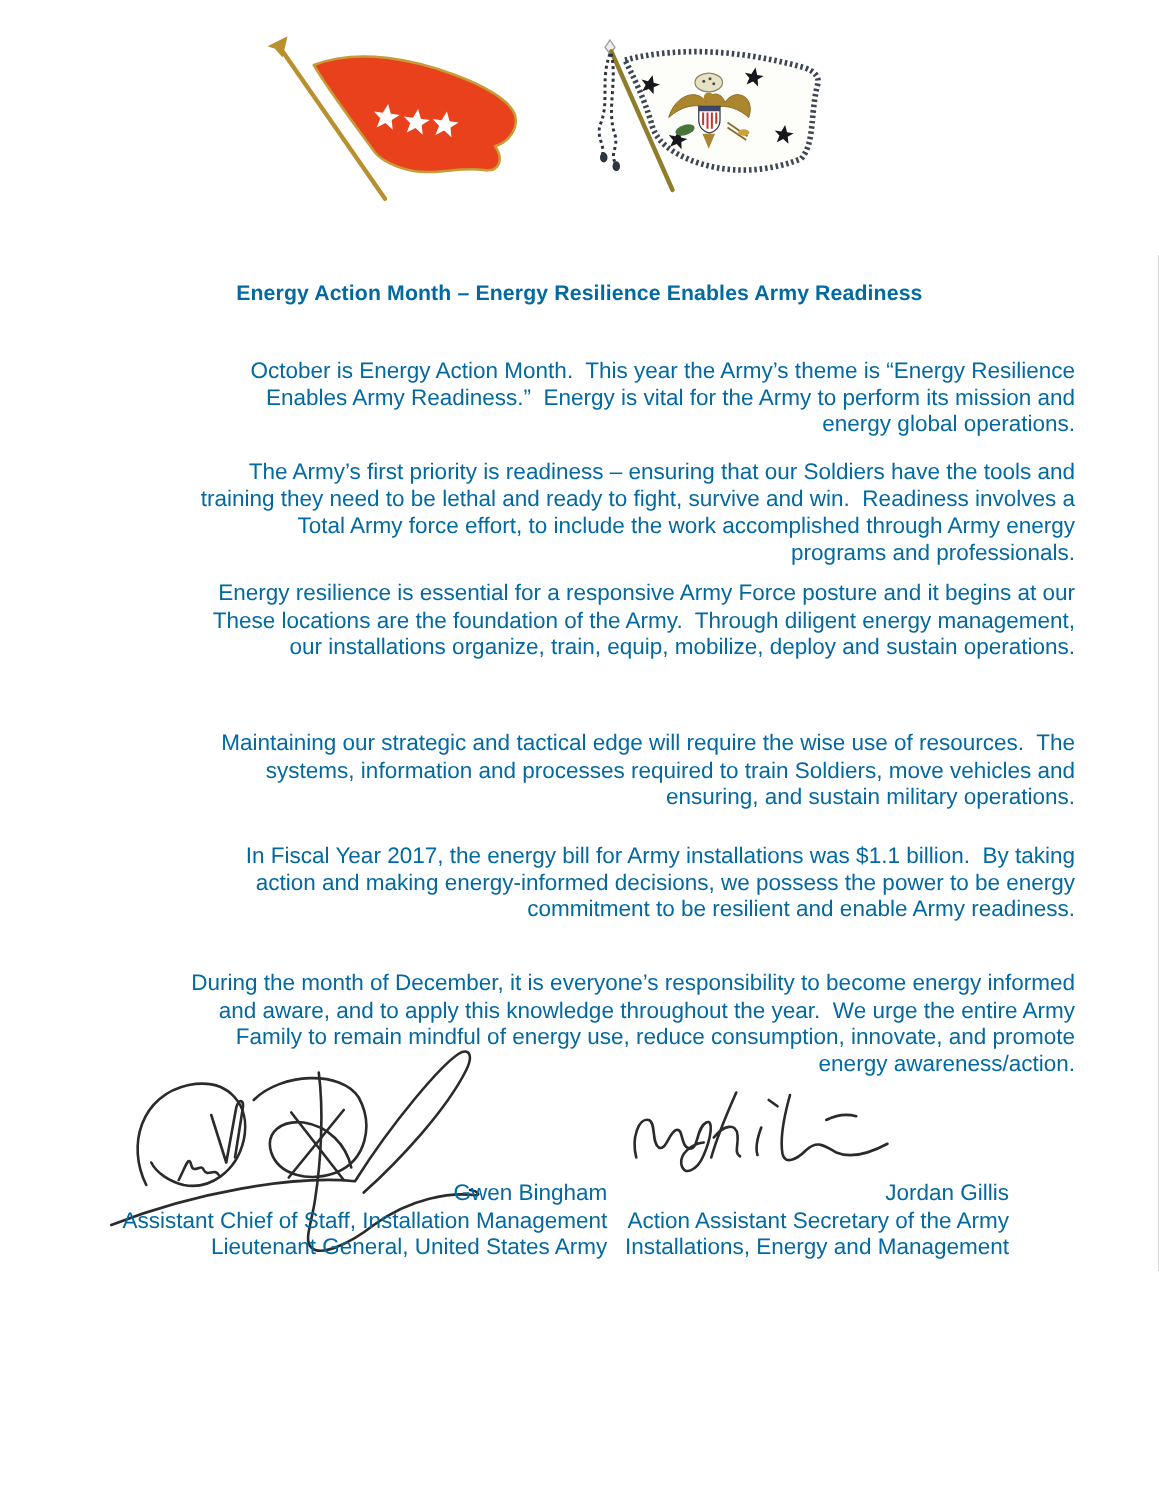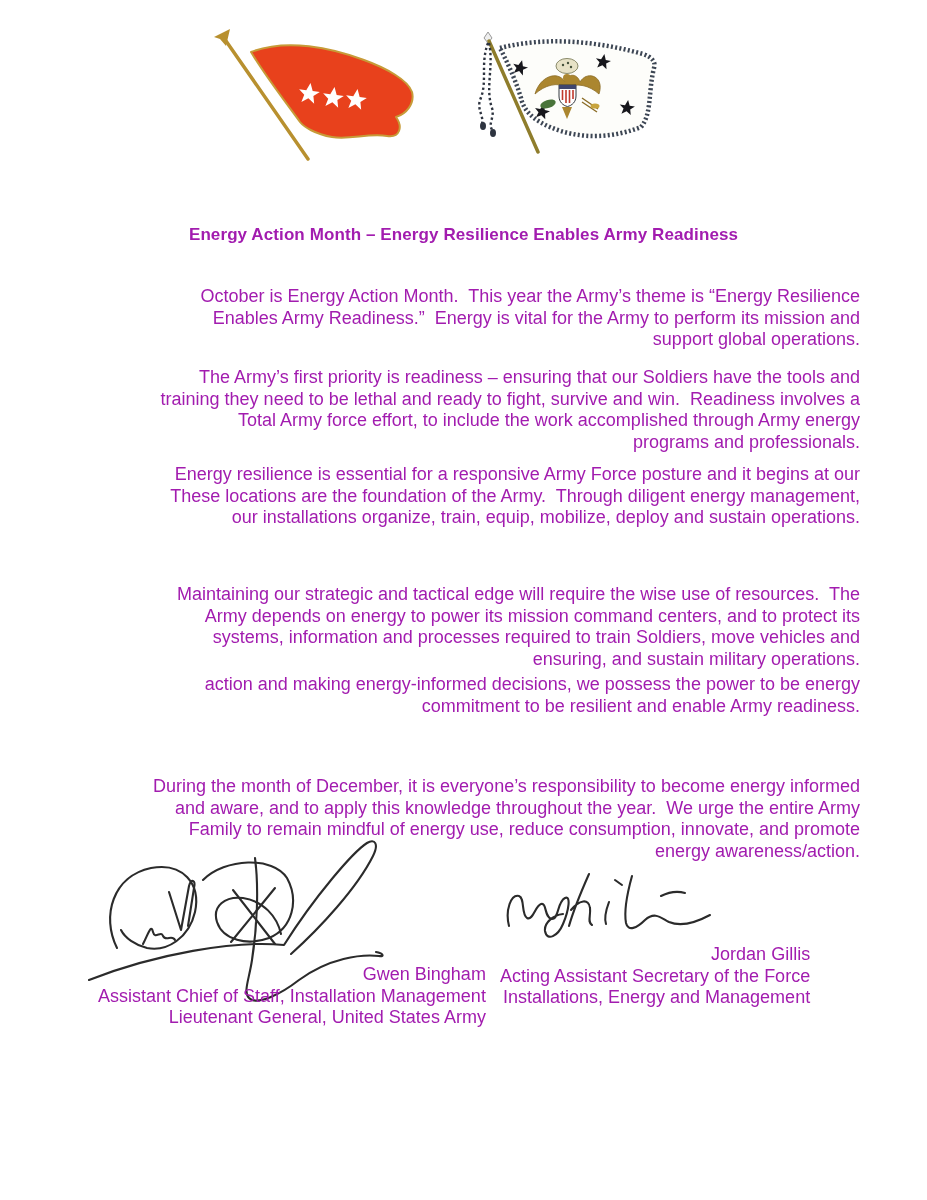--- a/index.html
+++ b/index.html
@@ -3,21 +3,21 @@
 <meta charset="utf-8">
 <style>
   html,body{margin:0;padding:0;background:#9a9a9a;}
   .page{
     position:relative;
     width:927px;height:1200px;
     background:#ffffff;
     margin:0 auto;
     overflow:hidden;
     font-family:"Liberation Sans","DejaVu Sans",sans-serif;
-    color:#a21caf;
+    color:#0369a1;
   }
   .flag{position:absolute;}
   .flag-left{left:212px;top:28px;}
   .flag-right{left:478px;top:30px;}
   .doc-title{
     position:absolute;left:0;right:0;top:225px;
     text-align:center;
     font-size:17px;font-weight:bold;
     letter-spacing:.1px;
     white-space:pre;
@@ -25,21 +25,21 @@
   .para{position:absolute;left:100px;width:760px;}
   .p1{top:286px;} .p2{top:367px;} .p3{top:464px;}
   .p4{top:584px;} .p5{top:674px;} .p6{top:776px;}
   .ln{
     font-size:18px;
     line-height:21.7px;height:21.7px;
     white-space:pre;
     text-align:right;
   }
   .sigblock{position:absolute;}
-  .sig-left-text{left:98px;top:964px;}
+  .sig-left-text{left:98px;top:944px;}
   .sig-right-text{left:500px;top:944px;}
   .sig-svg{position:absolute;pointer-events:none;}
   .sig-svg-left{left:85px;top:828px;}
   .sig-svg-right{left:497px;top:868px;}
   .sig-stroke{fill:none;stroke:#2b2b2b;stroke-width:2.1;stroke-linecap:round;stroke-linejoin:round;}
 </style>
 </head>
 <body>
 
 <div class="page">
@@ -101,40 +101,40 @@
       <ellipse cx="117" cy="76" rx="4.5" ry="2.6" fill="#c8a43d"></ellipse>
       <polygon points="84,77 94,77 89,89" fill="#ab862f"></polygon>
     </g>
   </svg>
 
   <div class="doc-title">Energy Action Month – Energy Resilience Enables Army Readiness</div>
 
   <div class="para p1">
     <div class="ln">October is Energy Action Month.  This year the Army’s theme is “Energy Resilience</div>
     <div class="ln">Enables Army Readiness.”  Energy is vital for the Army to perform its mission and</div>
-    <div class="ln">support global operations.</div>
+    <div class="ln">energy global operations.</div>
   </div>
   <div class="para p2">
     <div class="ln">The Army’s first priority is readiness – ensuring that our Soldiers have the tools and</div>
     <div class="ln">training they need to be lethal and ready to fight, survive and win.  Readiness involves a</div>
     <div class="ln">Total Army force effort, to include the work accomplished through Army energy</div>
     <div class="ln">programs and professionals.</div>
   </div>
   <div class="para p3">
     <div class="ln">Energy resilience is essential for a responsive Army Force posture and it begins at our</div>
     <div class="ln">These locations are the foundation of the Army.  Through diligent energy management,</div>
     <div class="ln">our installations organize, train, equip, mobilize, deploy and sustain operations.</div>
   </div>
   <div class="para p4">
     <div class="ln">Maintaining our strategic and tactical edge will require the wise use of resources.  The</div>
-    <div class="ln">Army depends on energy to power its mission command centers, and to protect its</div>
     <div class="ln">systems, information and processes required to train Soldiers, move vehicles and</div>
     <div class="ln">ensuring, and sustain military operations.</div>
   </div>
   <div class="para p5">
+    <div class="ln">In Fiscal Year 2017, the energy bill for Army installations was $1.1 billion.  By taking</div>
     <div class="ln">action and making energy-informed decisions, we possess the power to be energy</div>
     <div class="ln">commitment to be resilient and enable Army readiness.</div>
   </div>
   <div class="para p6">
     <div class="ln">During the month of December, it is everyone’s responsibility to become energy informed</div>
     <div class="ln">and aware, and to apply this knowledge throughout the year.  We urge the entire Army</div>
     <div class="ln">Family to remain mindful of energy use, reduce consumption, innovate, and promote</div>
     <div class="ln">energy awareness/action.</div>
   </div>
 
@@ -156,17 +156,17 @@
     <path class="sig-stroke" d="M 164,28 C 172,24 181,23 188,25"></path>
   </svg>
 
   <div class="sigblock sig-left-text">
     <div class="ln">Gwen Bingham</div>
     <div class="ln">Assistant Chief of Staff, Installation Management</div>
     <div class="ln">Lieutenant General, United States Army</div>
   </div>
   <div class="sigblock sig-right-text">
     <div class="ln">Jordan Gillis</div>
-    <div class="ln">Acting Assistant Secretary of the Force</div>
+    <div class="ln">Action Assistant Secretary of the Army</div>
     <div class="ln">Installations, Energy and Management</div>
   </div>
 
 </div>
 
 </body></html>

